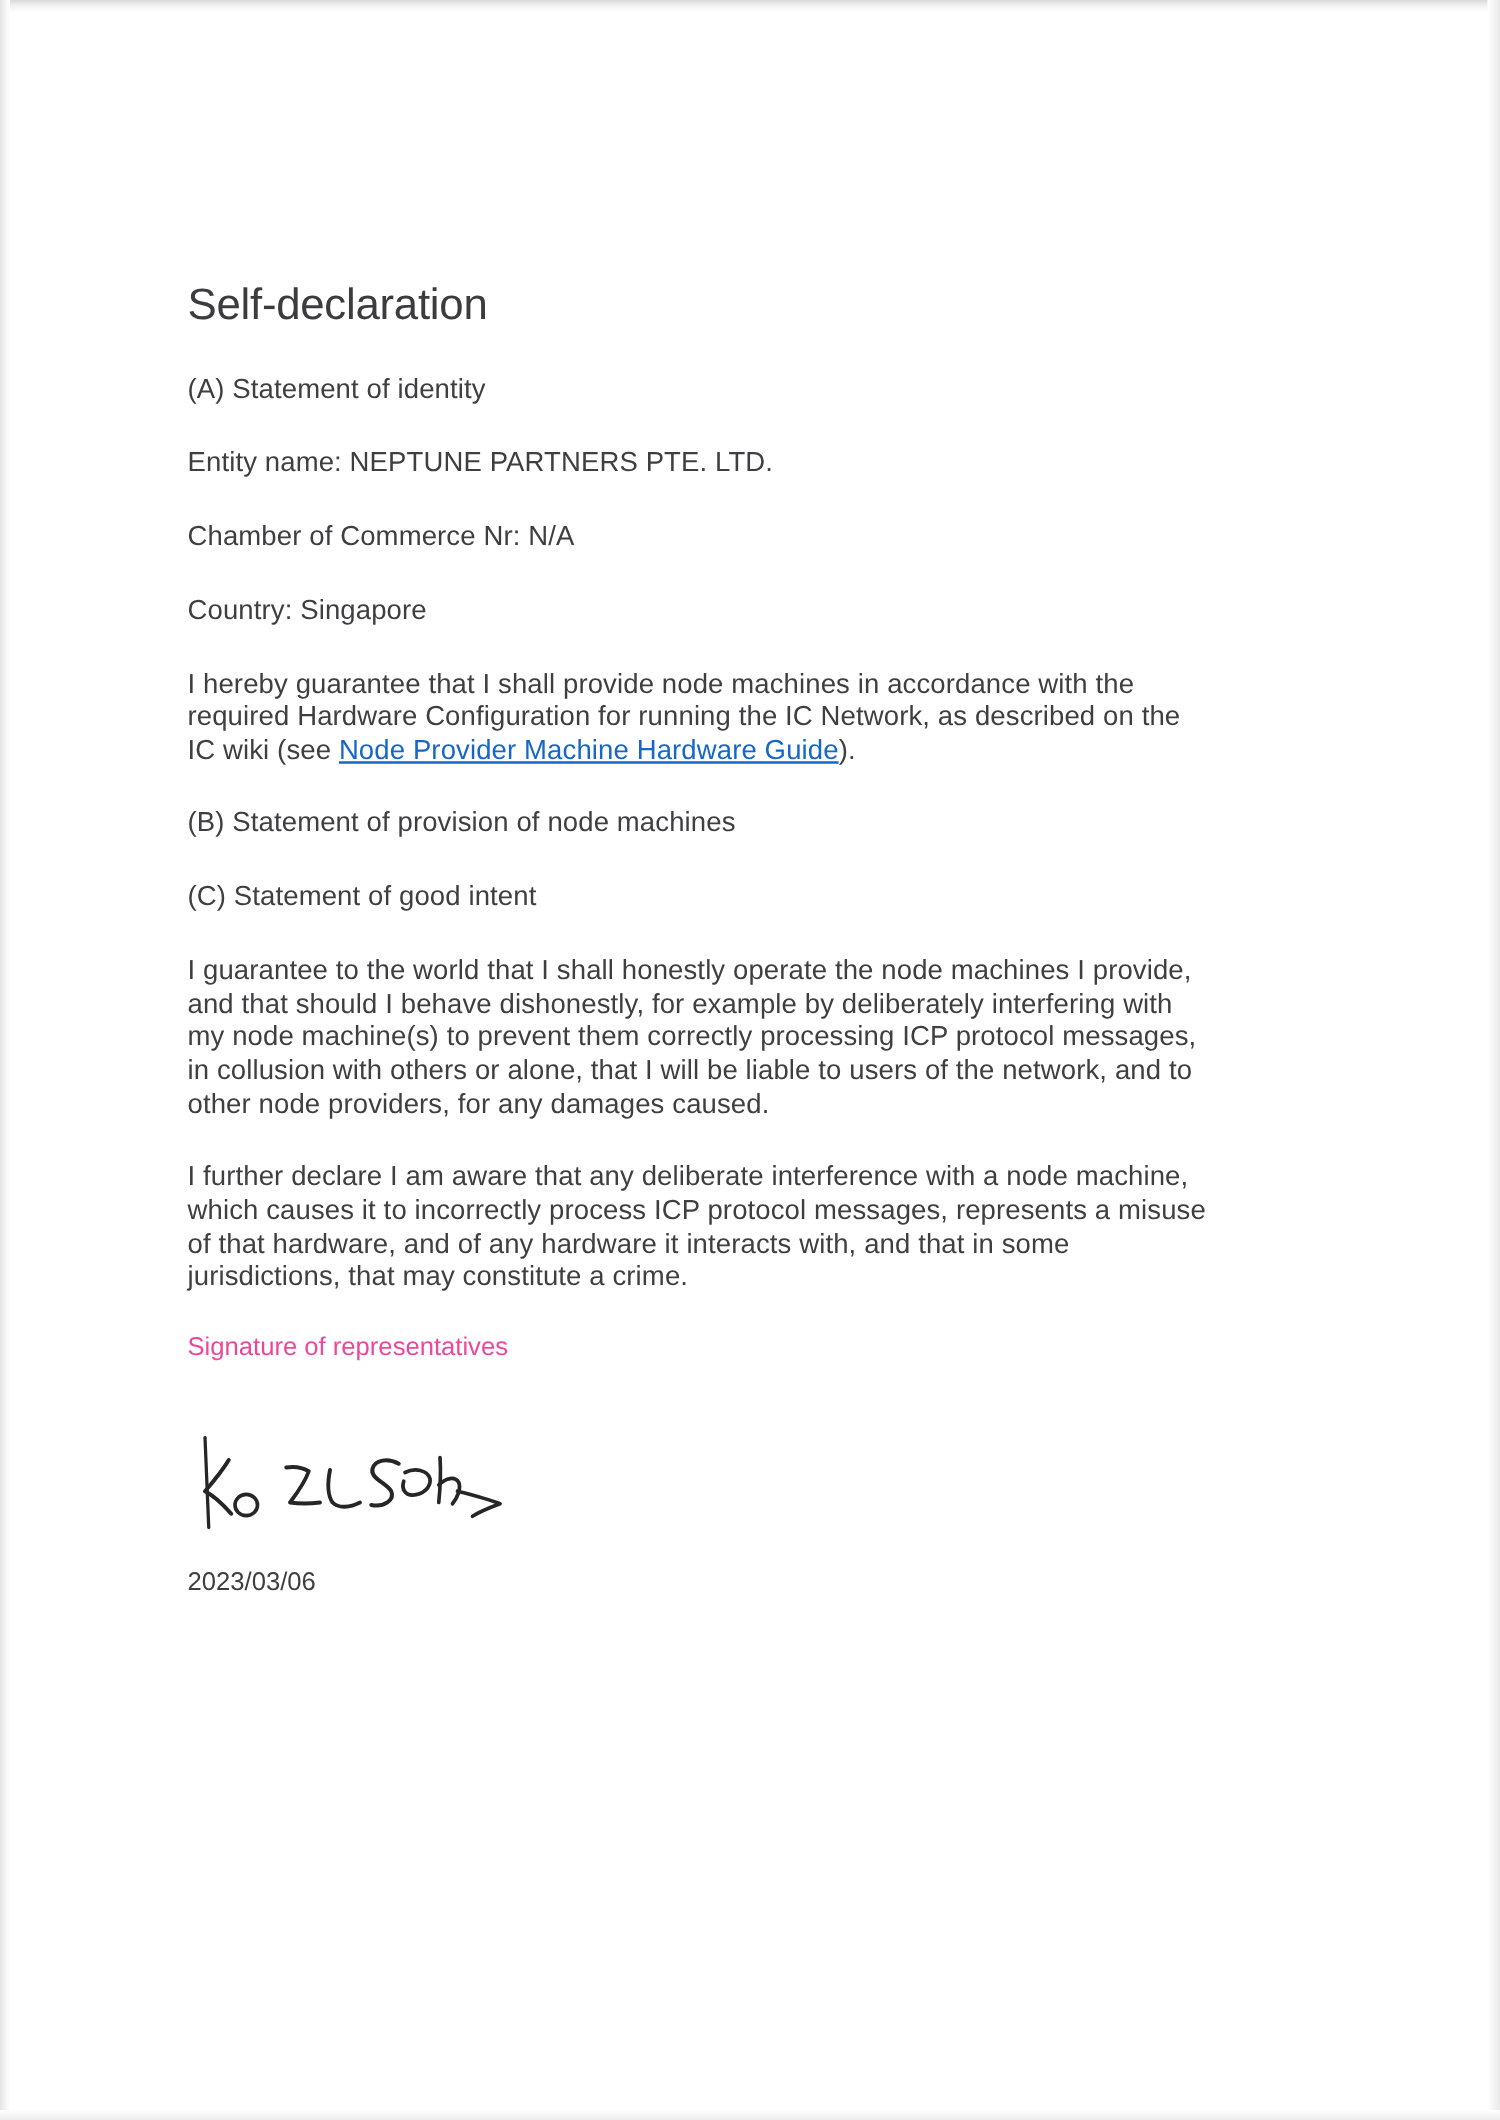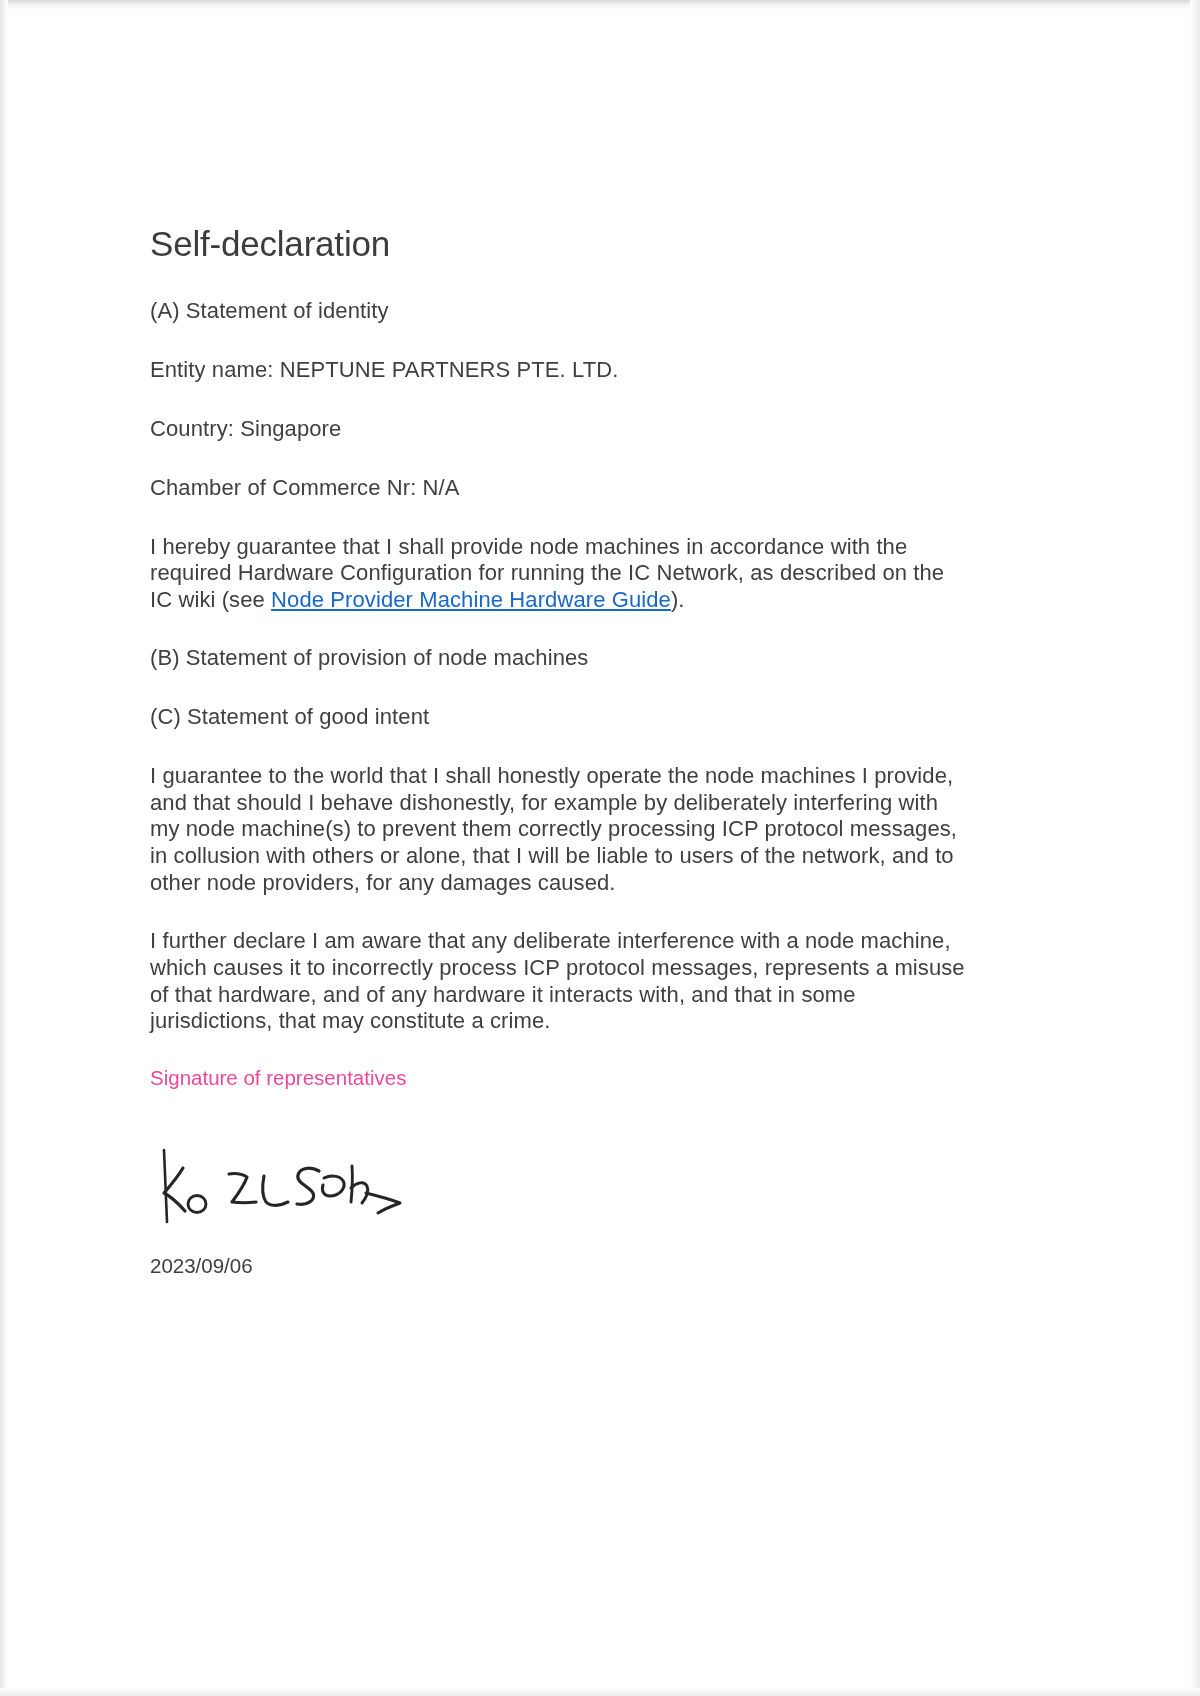--- a/index.html
+++ b/index.html
@@ -124,23 +124,23 @@
 
     <h1 class="doc-title">Self-declaration</h1>
 
     <p class="para">(A) Statement of identity</p>
 
     <p class="para">Entity name: NEPTUNE PARTNERS PTE. LTD.</p>
 
     <p class="para block">
     </p>
 
+    <p class="para">Chamber of Commerce Nr: N/A</p>
+
     <p class="para">Country: Singapore</p>
-
-    <p class="para">Chamber of Commerce Nr: N/A</p>
 
     <p class="para block">
       <span>I hereby guarantee that I shall provide node machines in accordance with the required Hardware Configuration for running the IC Network, as described on the IC wiki (see </span><a class="link" href="#">Node Provider Machine Hardware Guide</a><span>).</span>
     </p>
 
     <p class="para">(B) Statement of provision of node machines</p>
 
     <p class="para">(C) Statement of good intent</p>
 
     <p class="para block">I guarantee to the world that I shall honestly operate the node machines I provide, and that should I behave dishonestly, for example by deliberately interfering with my node machine(s) to prevent them correctly processing ICP protocol messages, in collusion with others or alone, that I will be liable to users of the network, and to other node providers, for any damages caused.</p>
@@ -160,16 +160,16 @@
           <path d="M167 35 C158 30, 148 32, 146 39 C144 47, 157 50, 161 57 C164 64, 155 70, 145 68" stroke-width="3.2"></path>
           <path d="M172 42 C180 38, 190 40, 192 47 C193 54, 186 60, 178 60 C172 60, 169 55, 171 49" stroke-width="3.0"></path>
           <path d="M200 30 C201 44, 200 56, 199 66" stroke-width="2.9"></path>
           <path d="M199 52 C205 46, 212 45, 215 50 C217 55, 214 62, 210 67" stroke-width="3.0"></path>
           <path d="M214 57 C226 60, 238 63, 248 67 C240 70, 232 73, 226 77" stroke-width="3.0"></path>
         </g>
       </svg>
     </div>
 
 
-    <p class="sig-date">2023/09/06</p>
+    <p class="sig-date">2023/03/06</p>
 
   </div>
 </div>
 
 </body></html>

